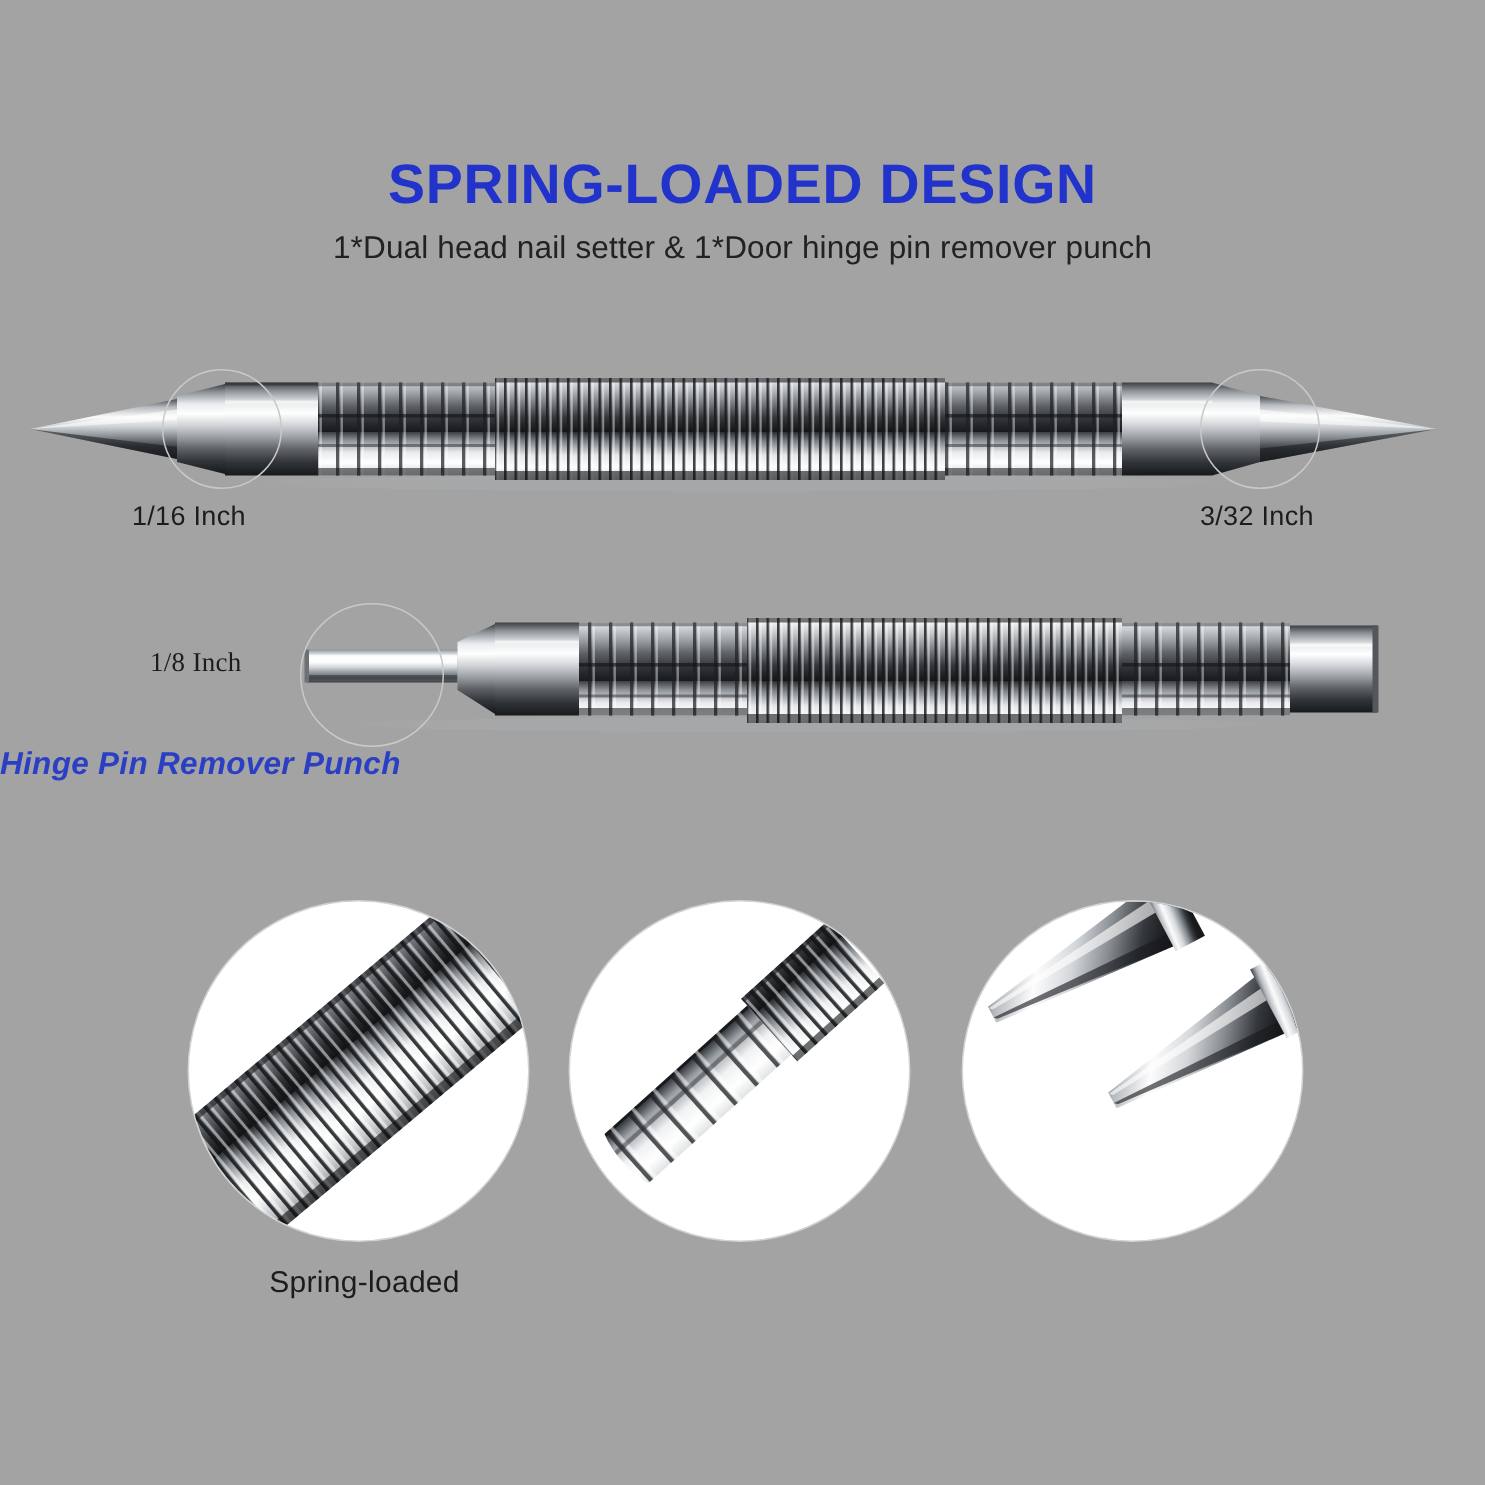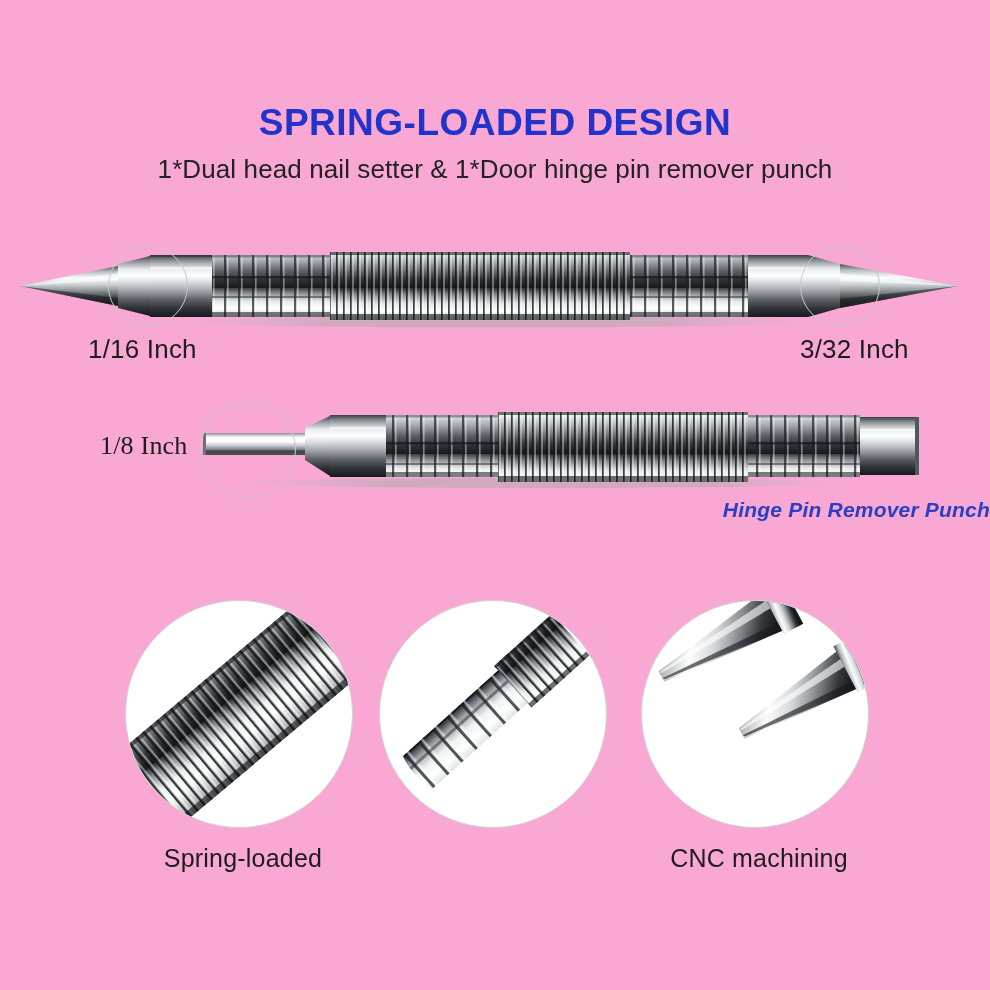--- a/index.html
+++ b/index.html
@@ -14,42 +14,42 @@
     font-family: "Liberation Sans", sans-serif;
     color: #1a1a1a;
     overflow: hidden;
     position: relative;
   }
 
   .page {
     position: relative;
     width: 990px;
     height: 990px;
-    background: #f9a8d4;
+    background: #a3a3a3;
   }
 
   
   .header {
     position: absolute;
     top: 104px;
     left: 0;
     width: 990px;
     text-align: center;
   }
   .headline {
     font-size: 37px;
     font-weight: bold;
     letter-spacing: 0.5px;
     color: #2233cc;
     line-height: 1.05;
     margin: 0;
   }
   .subhead {
     margin-top: 11px;
-    font-size: 26px;
+    font-size: 21px;
     font-weight: 400;
     color: #222222;
     letter-spacing: 0.1px;
   }
 
   
   .tool-row {
     position: absolute;
     left: 0;
     width: 990px;
@@ -70,30 +70,30 @@
   .callout-circle {
     position: absolute;
     border: 1.4px solid #c9c9c9;
     border-radius: 50%;
     background: transparent;
     box-sizing: border-box;
   }
 
   .dim-label {
     position: absolute;
-    font-size: 26px;
+    font-size: 18px;
     color: #1c1c1c;
     white-space: nowrap;
     letter-spacing: 0.2px;
   }
 
   .tool-caption {
     position: absolute;
     width: 990px;
-    text-align: right;
+    text-align: left;
     font-size: 21px;
     font-weight: bold;
     font-style: italic;
     color: #2a3fc4;
     letter-spacing: 0.2px;
   }
 
   
   .features {
     position: absolute;
@@ -123,21 +123,21 @@
     box-sizing: border-box;
     overflow: hidden;
     background: #ffffff;
   }
   .feature-label {
     position: absolute;
     top: 248px;
     left: 0;
     width: 250px;
     text-align: center;
-    font-size: 25px;
+    font-size: 20px;
     color: #1c1c1c;
     letter-spacing: 0.2px;
   }
 
   svg { display: block; }
 </style>
 </head>
 <body>
 
 <div class="page">
@@ -435,18 +435,17 @@
           </g>
 
           <g transform="rotate(-28 113 113)">
             <path d="M 236,92 L 236,140 L 92,130 L 92,118 Z" fill="url(#ftipGrad)"></path>
             <path d="M 236,102 L 236,112 L 94,121 L 92,119 Z" fill="#ffffff" opacity="0.62"></path>
             <path d="M 236,130 L 236,140 L 94,128 L 92,126 Z" fill="#17191b" opacity="0.62"></path>
             <rect x="214" y="90" width="24" height="52" fill="url(#ftipGrad)"></rect>
           </g>
         </svg>
       </div>
-      <div class="feature-label">CNC machining</div>
     </div>
 
   </div>
 
 </div>
 
 </body></html>

